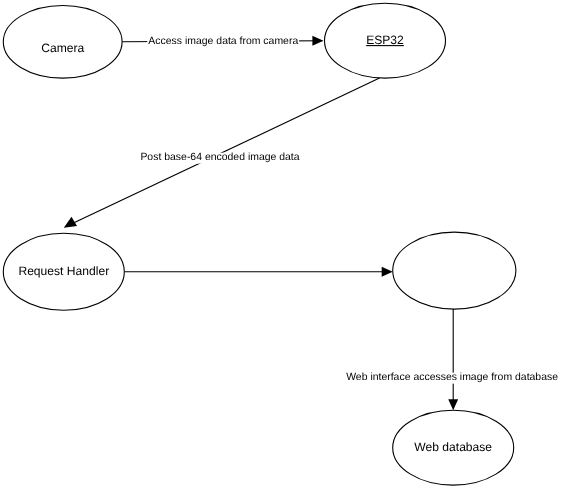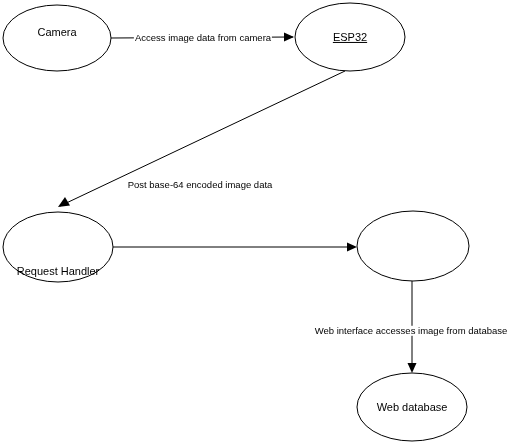--- a/index.html
+++ b/index.html
@@ -91,22 +91,22 @@
       <polygon class="edge-arrowhead" points="412,373 407.5,363 416.5,363"></polygon>
     </g>
 
     <ellipse class="node-ellipse" cx="57" cy="38" rx="54" ry="33"></ellipse>
     <ellipse class="node-ellipse" cx="350" cy="37" rx="55" ry="34"></ellipse>
     <ellipse class="node-ellipse" cx="58" cy="247" rx="55" ry="35"></ellipse>
     <ellipse class="node-ellipse" cx="413" cy="246" rx="56" ry="35"></ellipse>
     <ellipse class="node-ellipse" cx="412" cy="407" rx="55" ry="34"></ellipse>
   </svg>
 
-  <div class="node-label" style="left:57px; top:32px;">Camera</div>
+  <div class="node-label" style="left:57px; top:44px;">Camera</div>
   <div class="node-label" style="left:350px; top:37px;text-decoration:underline;">ESP32</div>
-  <div class="node-label" style="left:58px; top:247px;margin-top:24px;">Request Handler</div>
+  <div class="node-label" style="left:58px; top:247px;">Request Handler</div>
   <div class="node-label" style="left:412px; top:407px;">Web database</div>
 
   <div class="edge-label" style="left:203px; top:38px;">Access image data from camera</div>
-  <div class="edge-label" style="left:200px; top:144px;margin-top:41px;">Post base-64 encoded image data</div>
-  <div class="edge-label" style="left:411px; top:331px;">Web interface accesses image from database</div>
+  <div class="edge-label" style="left:200px; top:144px;">Post base-64 encoded image data</div>
+  <div class="edge-label" style="left:411px; top:344px;">Web interface accesses image from database</div>
 
 </div>
 
 </body></html>

